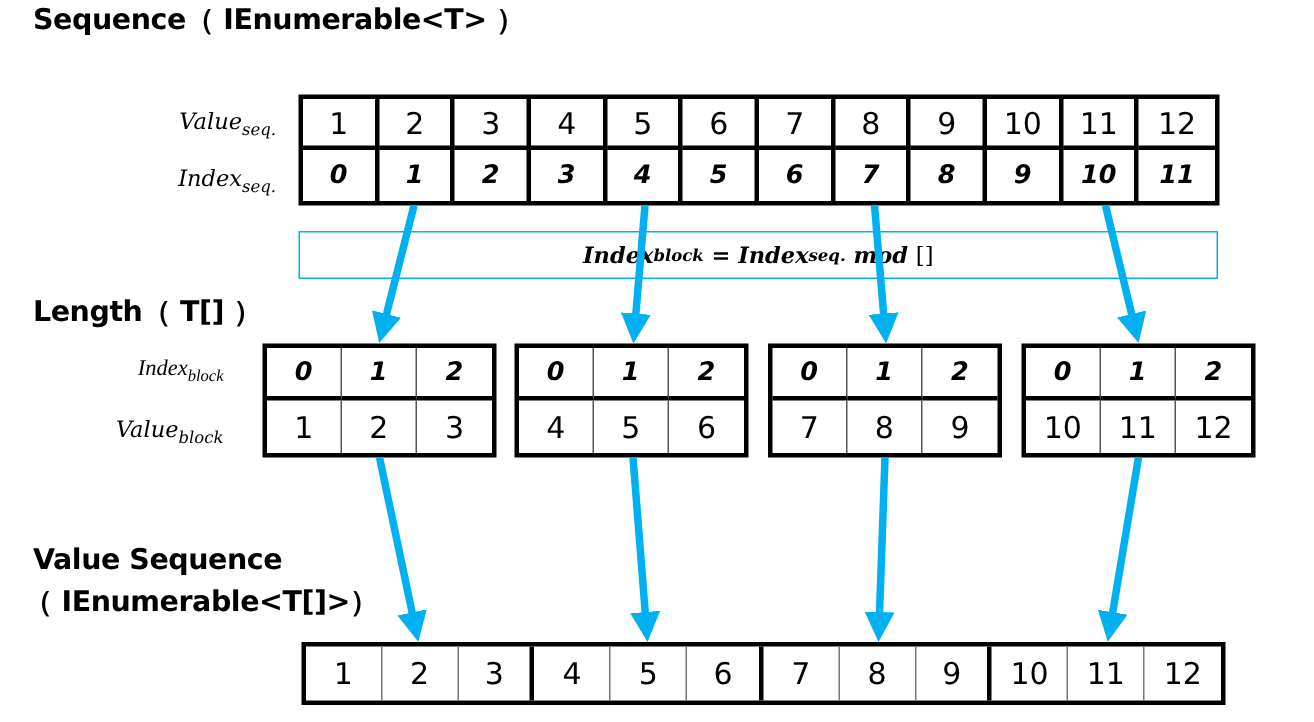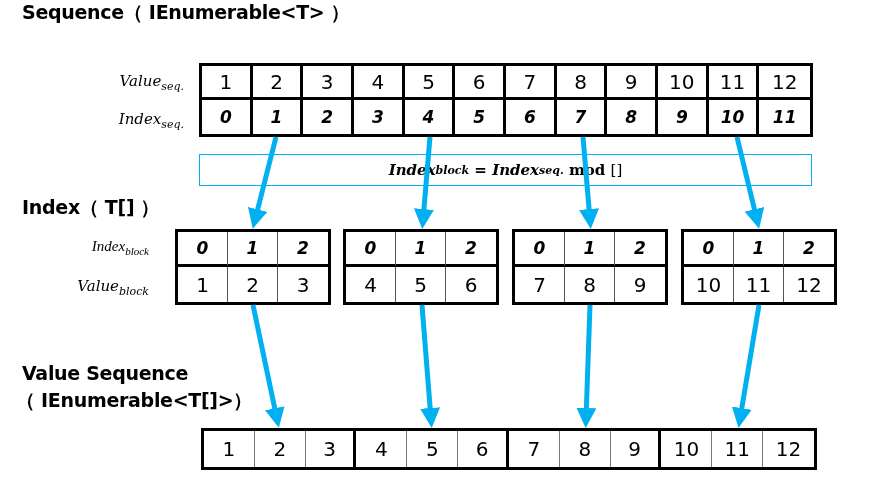--- a/index.html
+++ b/index.html
@@ -13,21 +13,21 @@
   .idx { font-size: 17px; font-weight: bold; font-style: italic; }
   .formula { position: absolute; left: 199px; top: 154px; width: 613px; height: 32px; border: 1.5px solid #00b0f0; box-sizing: border-box; display: flex; align-items: center; justify-content: center; font-family: "DejaVu Serif", serif; font-size: 15px; font-weight: bold; color: #000; background: #fff; white-space: nowrap; }
   .formula i { font-style: italic; }
   .formula sub { font-size: 11px; vertical-align: -4px; }
   svg.arrows { position: absolute; left: 0; top: 0; pointer-events: none; }
 </style>
 </head>
 <body>
 
 <div class="heading" style="left:22px; top:0;">Sequence（ IEnumerable&lt;T&gt; ）</div>
-<div class="heading" style="left:22px; top:195px;">Index（ T[] ）</div>
+<div class="heading" style="left:22px; top:195px;">Length（ T[] ）</div>
 <div class="heading" style="left:22px; top:362px;">Value Sequence</div>
 <div class="heading" style="left:16px; top:388px;">（ IEnumerable&lt;T[]&gt;）</div>
 
 <div class="mathlabel" style="right:692px; top:72px;"><span>Value</span><sub>seq.</sub></div>
 <div class="mathlabel" style="right:692px; top:110px;"><span>Index</span><sub>seq.</sub></div>
 
 <div class="grid" id="seq-grid" style="left:199px; top:63px; width:614px; height:74px; grid-template-columns: repeat(12, 1fr); grid-template-rows: 1fr 1fr;">
     <div class="cell val" style="border-right: 3px solid rgb(0, 0, 0); border-bottom: 3px solid rgb(0, 0, 0);">1</div>
     <div class="cell val" style="border-right: 3px solid rgb(0, 0, 0); border-bottom: 3px solid rgb(0, 0, 0);">2</div>
     <div class="cell val" style="border-right: 3px solid rgb(0, 0, 0); border-bottom: 3px solid rgb(0, 0, 0);">3</div>
@@ -53,21 +53,21 @@
     <div class="cell idx" style="border-right: 3px solid rgb(0, 0, 0);">10</div>
     <div class="cell idx" style="border-right: none;">11</div>
   </div>
 
 <div class="formula">
   <i>Index</i>
     <sub><i>block</i></sub>
   <span style="white-space:pre;"> = </span>
   <i>Index</i>
     <sub><i>seq.</i></sub>
-  <span style="white-space:pre;"> mod </span>
+  <span style="white-space:pre;font-style:italic;"> mod </span>
   <span style="font-weight:normal;">[</span>
     <span style="font-weight:normal;">]</span>
 </div>
 
 <div class="mathlabel" style="right:727px; top:238px;font-family:Liberation Serif, serif;"><span>Index</span><sub>block</sub></div>
 <div class="mathlabel" style="right:727px; top:277px;"><span>Value</span><sub>block</sub></div>
 
 <div class="grid block-grid" style="left:175px; top:229px; width:156px; height:76px; grid-template-columns: repeat(3,1fr); grid-template-rows: 1fr 1fr;">
     <div class="cell idx" style="border-right: 1px solid rgb(85, 85, 85); border-bottom: 3px solid rgb(0, 0, 0);">0</div>
     <div class="cell idx" style="border-right: 1px solid rgb(85, 85, 85); border-bottom: 3px solid rgb(0, 0, 0);">1</div>

